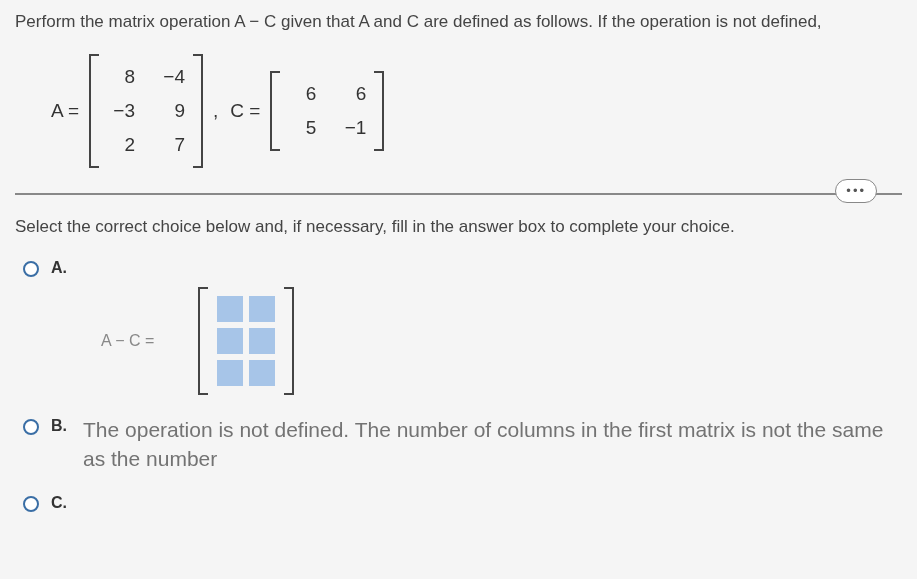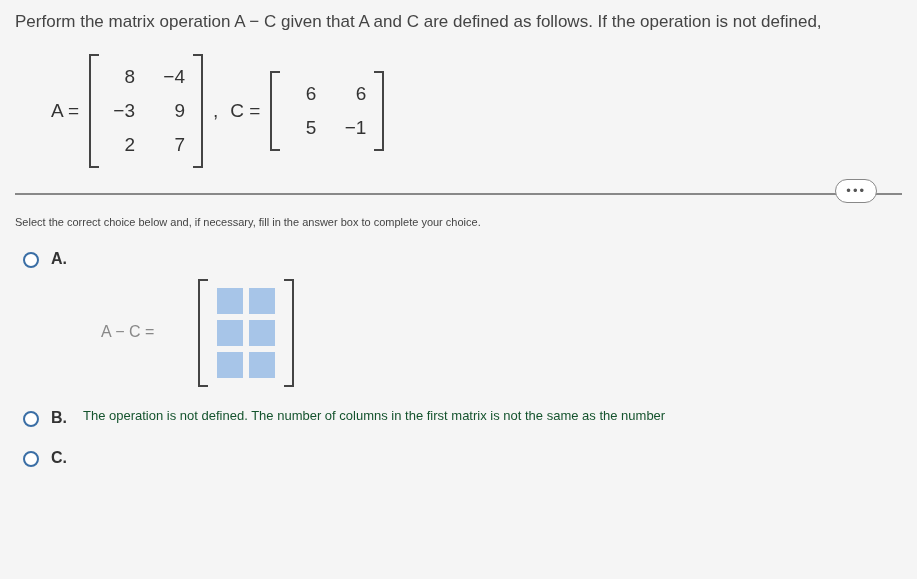--- a/index.html
+++ b/index.html
@@ -59,21 +59,21 @@
       top: -14px;
       background: #fff;
       border: 1.5px solid #888;
       border-radius: 14px;
       padding: 2px 10px;
       font-size: 13px;
       color: #555;
       letter-spacing: 2px;
     }
     .instruction {
-      font-size: 11px;
+      font-size: 17px;
       color: #444;
       margin-bottom: 18px;
     }
     .choice-row {
       display: flex;
       align-items: flex-start;
       margin: 10px 0 18px 8px;
     }
     .radio {
       width: 16px; height: 16px;
@@ -101,21 +101,21 @@
       width: 26px; height: 26px;
       background: #a7c5e8;
       margin: 3px;
     }
     .answer-matrix-body {
       display: grid;
       grid-template-columns: repeat(2, auto);
       grid-template-rows: repeat(3, auto);
       padding: 6px 6px;
     }
-    .choice-text { color: #14532d; font-size: 13px; }
+    .choice-text { color: #737373; font-size: 21px; }
     .divider-wrap{position:relative;}
   </style>
 </head>
 <body>
 
 <div class="question-text">Perform the matrix operation A − C given that A and C are defined as follows. If the operation is not defined,</div>
 
 <div class="matrix-row">
   <span class="matrix-label">A =</span>
   <span class="matrix">

